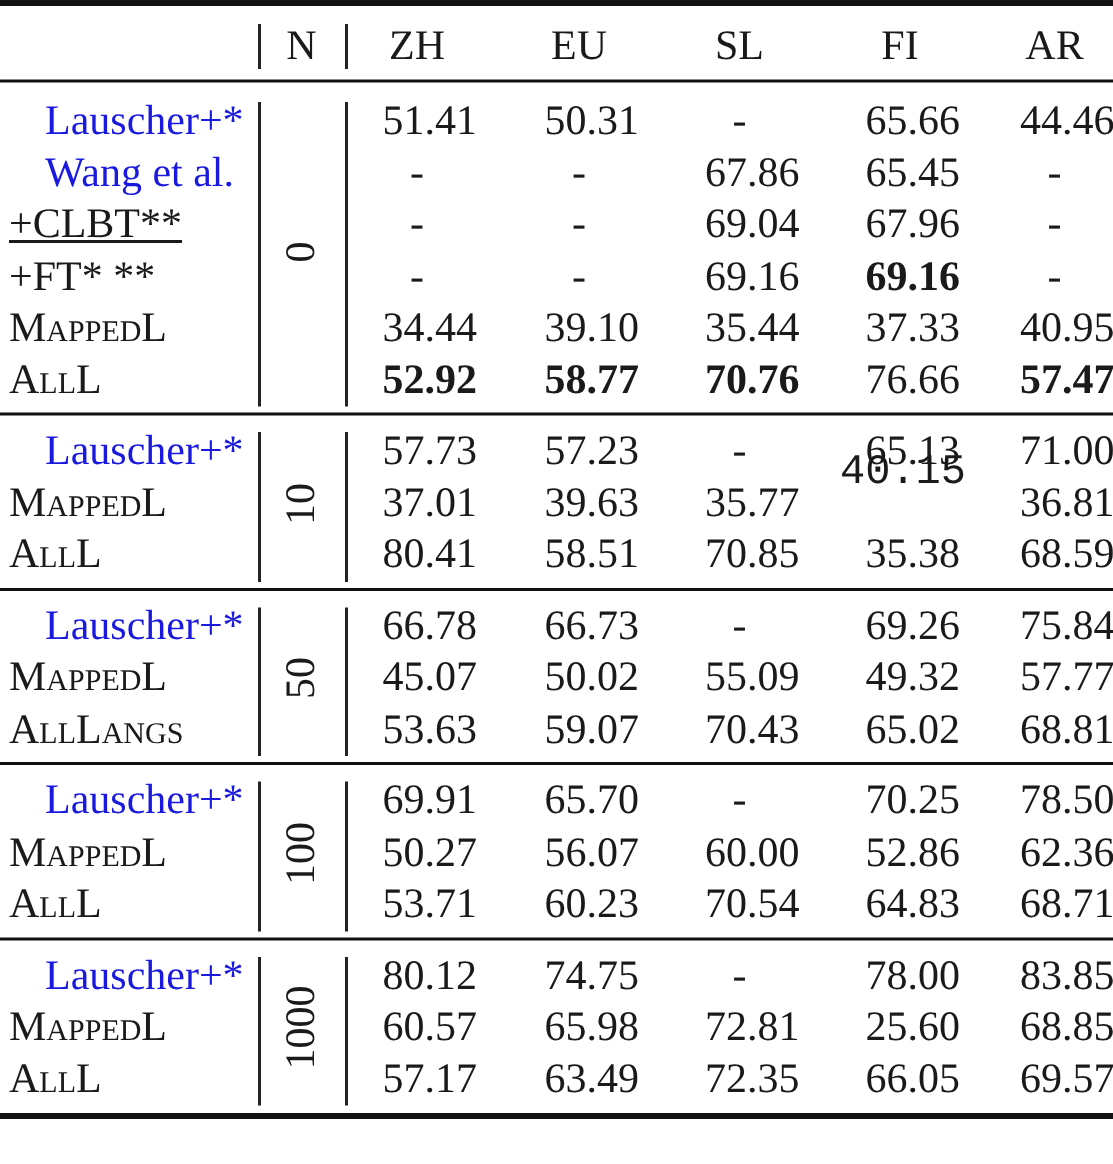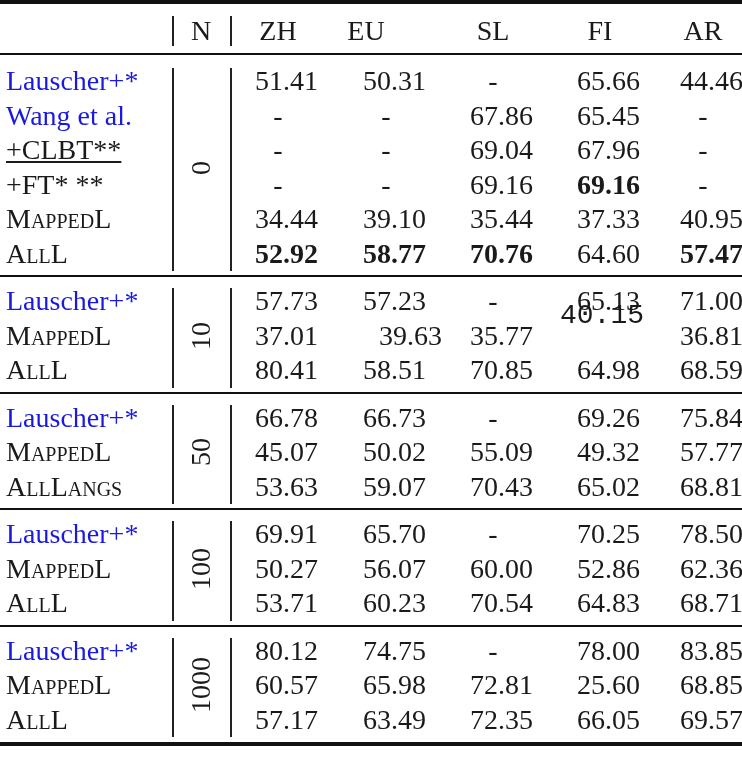--- a/index.html
+++ b/index.html
@@ -5,37 +5,37 @@
     html, body { margin: 0; padding: 0; background: #ffffff; }
     body { width: 742px; height: 776px; overflow: hidden; position: relative;
            font-family: "Liberation Serif", "DejaVu Serif", serif; color: #1a1a1a; }
     .rule { position: absolute; left: 0; width: 742px; background: #111; }
     .rule.thick { height: 4px; }
     .rule.thin { height: 2px; }
     .vline { position: absolute; width: 2px; background: #222; }
     .cell { position: absolute; font-size: 28px; line-height: 34px; white-space: nowrap; }
     .hdr { position: absolute; font-size: 28px; line-height: 34px; text-align: center; white-space: nowrap; }
     .method { left: 6px; }
-    .blue { color: #1a1adf; }
+    .blue { color: #1a1adf; margin-left: 24px; }
     .sc { font-variant: small-caps; text-align: center; }
     .num { text-align: right; width: 80px; }
     .dash { text-align: center; width: 80px; }
     .bold { font-weight: bold; }
     .nlabel { position: absolute; font-size: 28px; line-height: 34px; transform: rotate(-90deg); transform-origin: center center; text-align: center; width: 90px; white-space: nowrap; }
   </style>
 </head>
 <body>
 
 <div id="table-root">
     <div class="rule thick" style="top: 0px;"></div>
     <div class="vline" style="left: 172px; top: 16px; height: 30px;"></div>
     <div class="vline" style="left: 230px; top: 16px; height: 30px;"></div>
     <div class="hdr" style="left: 181px; width: 40px; top: 14px;">N</div>
     <div class="hdr" style="left: 238px; width: 80px; top: 14px;">ZH</div>
-    <div class="hdr" style="left: 326px; width: 80px; top: 14px;">EU</div>
+    <div class="hdr" style="left: 346px; width: 80px; top: 14px;">EU</div>
     <div class="hdr" style="left: 453px; width: 80px; top: 14px;">SL</div>
     <div class="hdr" style="left: 560px; width: 80px; top: 14px;">FI</div>
     <div class="hdr" style="left: 663px; width: 80px; top: 14px;">AR</div>
     <div class="rule thin" style="top: 53px;"></div>
     <div class="vline" style="left: 172px; top: 68px; height: 203px;"></div>
     <div class="vline" style="left: 230px; top: 68px; height: 203px;"></div>
     <div class="nlabel" style="left: 156px; top: 150.5px;">0</div>
     <div class="cell method blue" style="top: 64px;">Lauscher+*</div>
     <div class="cell num" style="left: 238px; top: 64px;">51.41</div>
     <div class="cell num" style="left: 346px; top: 64px;">50.31</div>
@@ -63,43 +63,43 @@
     <div class="cell method sc" style="top: 202px;">MappedL</div>
     <div class="cell num" style="left: 238px; top: 202px;">34.44</div>
     <div class="cell num" style="left: 346px; top: 202px;">39.10</div>
     <div class="cell num" style="left: 453px; top: 202px;">35.44</div>
     <div class="cell num" style="left: 560px; top: 202px;">37.33</div>
     <div class="cell num" style="left: 663px; top: 202px;">40.95</div>
     <div class="cell method sc" style="top: 236.5px;">AllL</div>
     <div class="cell num bold" style="left: 238px; top: 236.5px;">52.92</div>
     <div class="cell num bold" style="left: 346px; top: 236.5px;">58.77</div>
     <div class="cell num bold" style="left: 453px; top: 236.5px;">70.76</div>
-    <div class="cell num" style="left: 560px; top: 236.5px;">64.60</div>
+    <div class="cell num" style="left: 560px; top: 236.5px;">76.66</div>
     <div class="cell num bold" style="left: 663px; top: 236.5px;">57.47</div>
     <div class="rule thin" style="top: 275px;"></div>
     <div class="vline" style="left: 172px; top: 288px; height: 99.5px;"></div>
     <div class="vline" style="left: 230px; top: 288px; height: 99.5px;"></div>
     <div class="nlabel" style="left: 156px; top: 318.75px;">10</div>
     <div class="cell method blue" style="top: 284px;">Lauscher+*</div>
     <div class="cell num" style="left: 238px; top: 284px;">57.73</div>
     <div class="cell num" style="left: 346px; top: 284px;">57.23</div>
     <div class="cell dash" style="left: 453px; top: 284px;">-</div>
     <div class="cell num" style="left: 560px; top: 284px;">65.13</div>
     <div class="cell num" style="left: 663px; top: 284px;">71.00</div>
     <div class="cell method sc" style="top: 318.5px;">MappedL</div>
     <div class="cell num" style="left: 238px; top: 318.5px;">37.01</div>
-    <div class="cell num" style="left: 362px; top: 318.5px;">39.63</div>
+    <div class="cell num" style="left: 346px; top: 318.5px;">39.63</div>
     <div class="cell num" style="left: 453px; top: 318.5px;">35.77</div>
     <div class="cell num" style="left: 560px; top: 299px; font-family: Liberation Mono, monospace;">40.15</div>
     <div class="cell num" style="left: 663px; top: 318.5px;">36.81</div>
     <div class="cell method sc" style="top: 353px;">AllL</div>
     <div class="cell num" style="left: 238px; top: 353px;">80.41</div>
     <div class="cell num" style="left: 346px; top: 353px;">58.51</div>
     <div class="cell num" style="left: 453px; top: 353px;">70.85</div>
-    <div class="cell num" style="left: 560px; top: 353px;">64.98</div>
+    <div class="cell num" style="left: 560px; top: 353px;">35.38</div>
     <div class="cell num" style="left: 663px; top: 353px;">68.59</div>
     <div class="rule thin" style="top: 391.5px;"></div>
     <div class="vline" style="left: 172px; top: 404.5px; height: 99.5px;"></div>
     <div class="vline" style="left: 230px; top: 404.5px; height: 99.5px;"></div>
     <div class="nlabel" style="left: 156px; top: 435.25px;">50</div>
     <div class="cell method blue" style="top: 400.5px;">Lauscher+*</div>
     <div class="cell num" style="left: 238px; top: 400.5px;">66.78</div>
     <div class="cell num" style="left: 346px; top: 400.5px;">66.73</div>
     <div class="cell dash" style="left: 453px; top: 400.5px;">-</div>
     <div class="cell num" style="left: 560px; top: 400.5px;">69.26</div>

